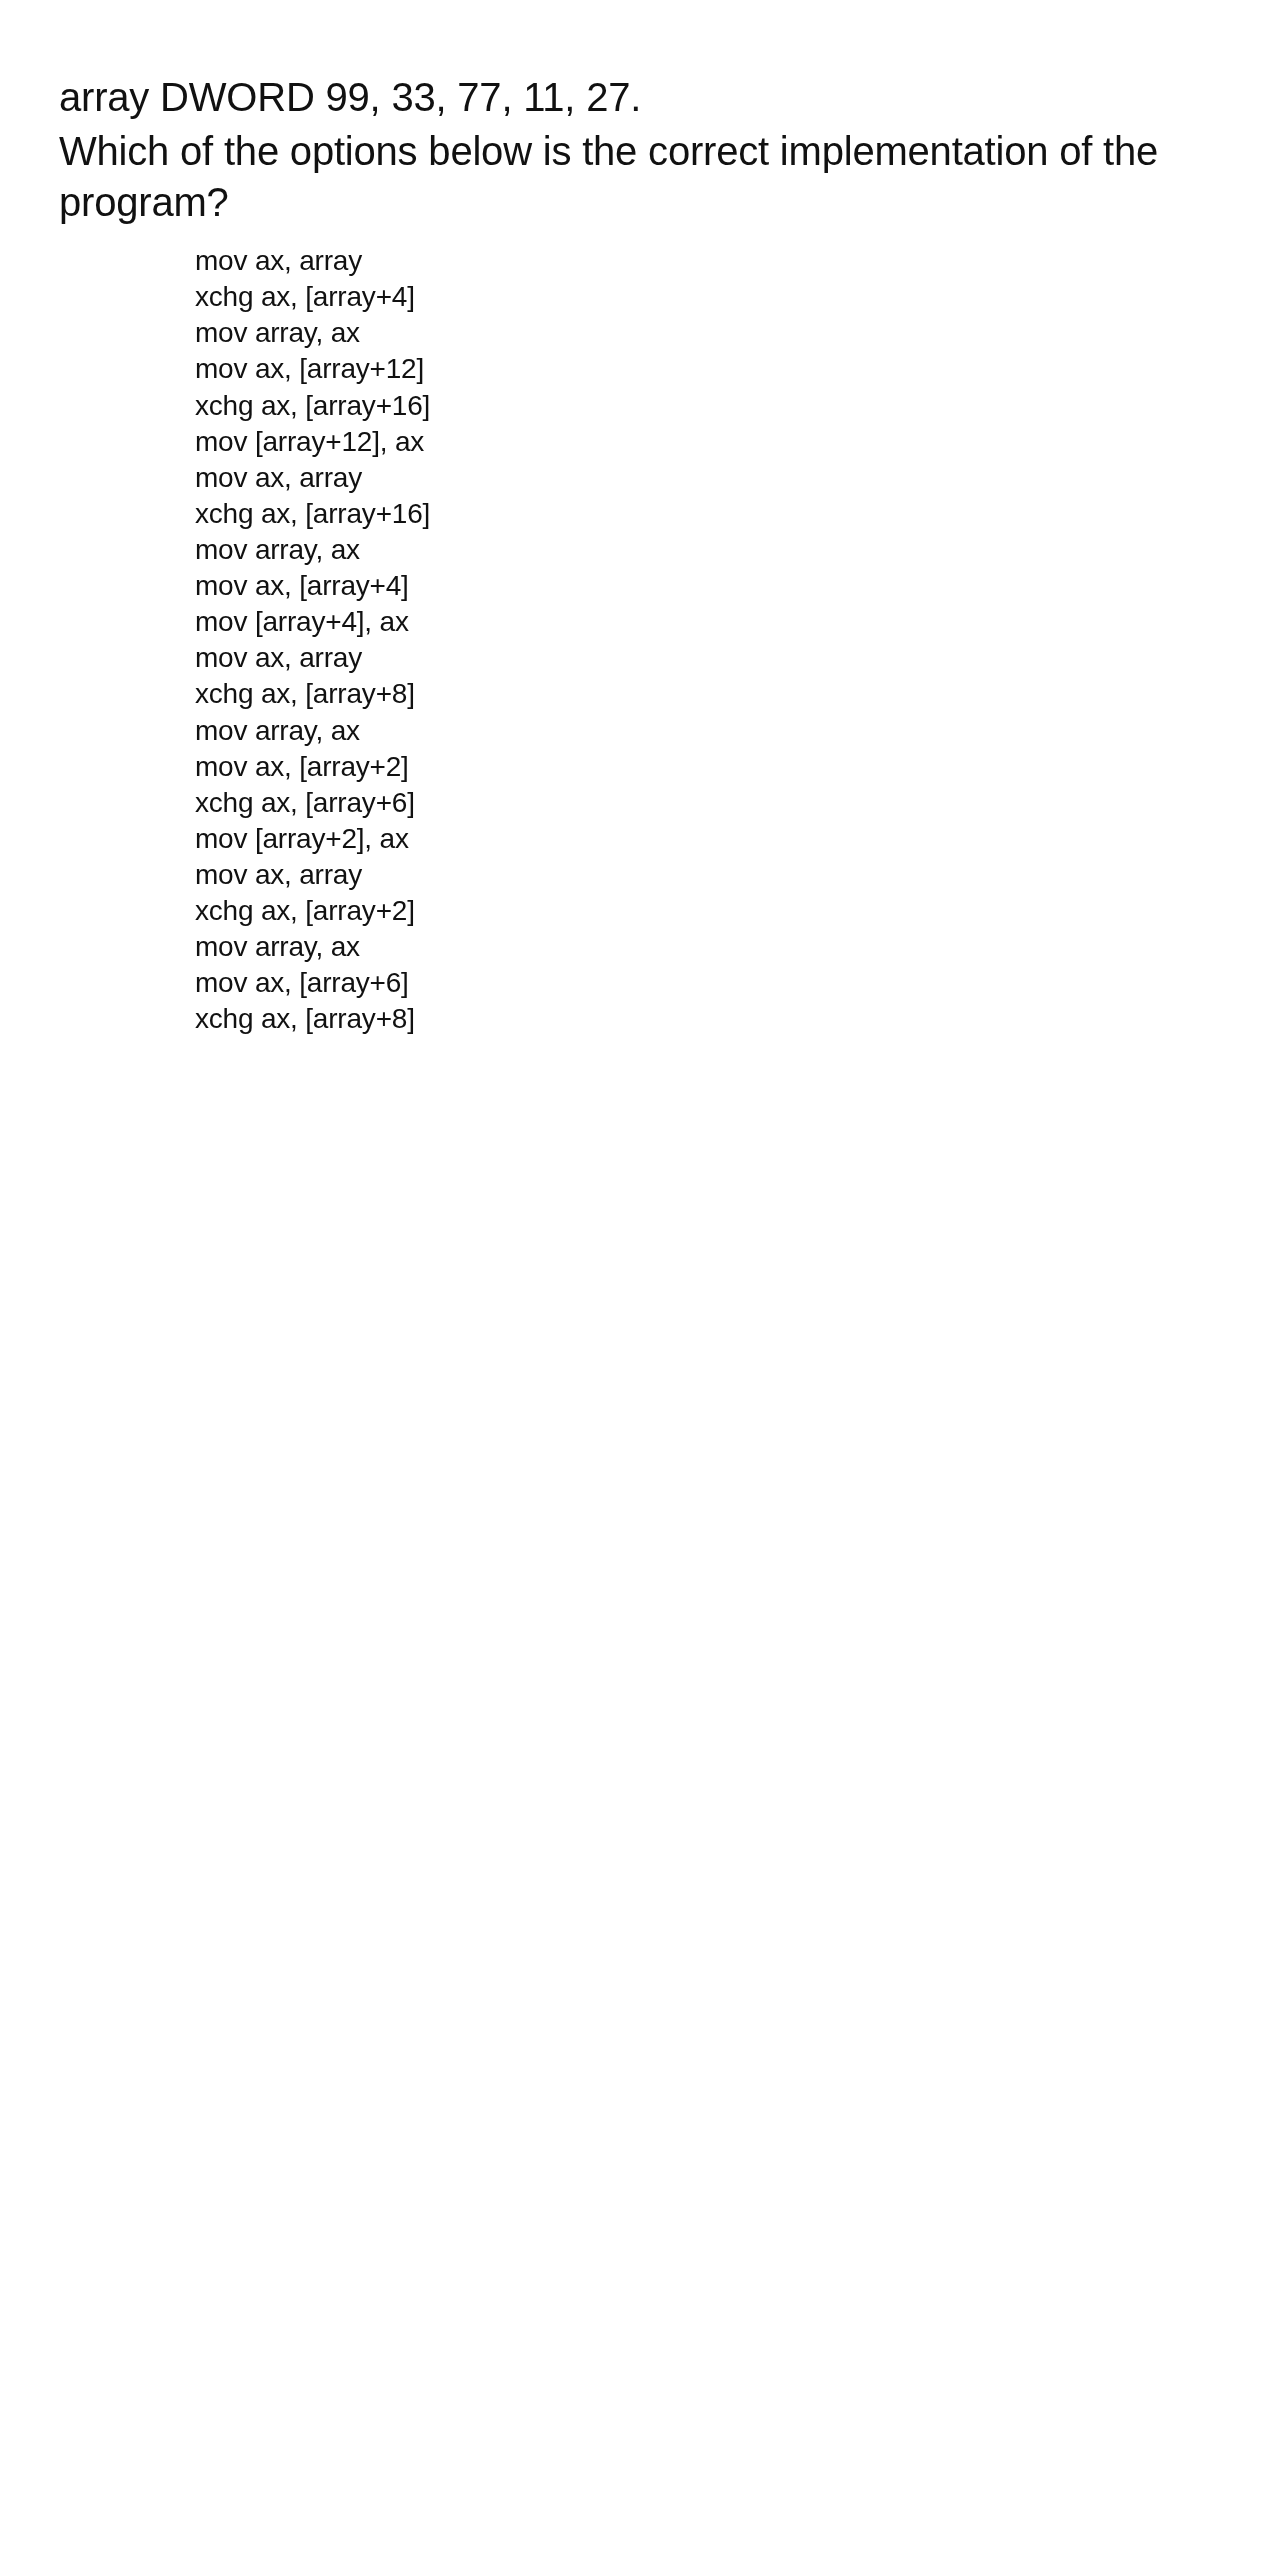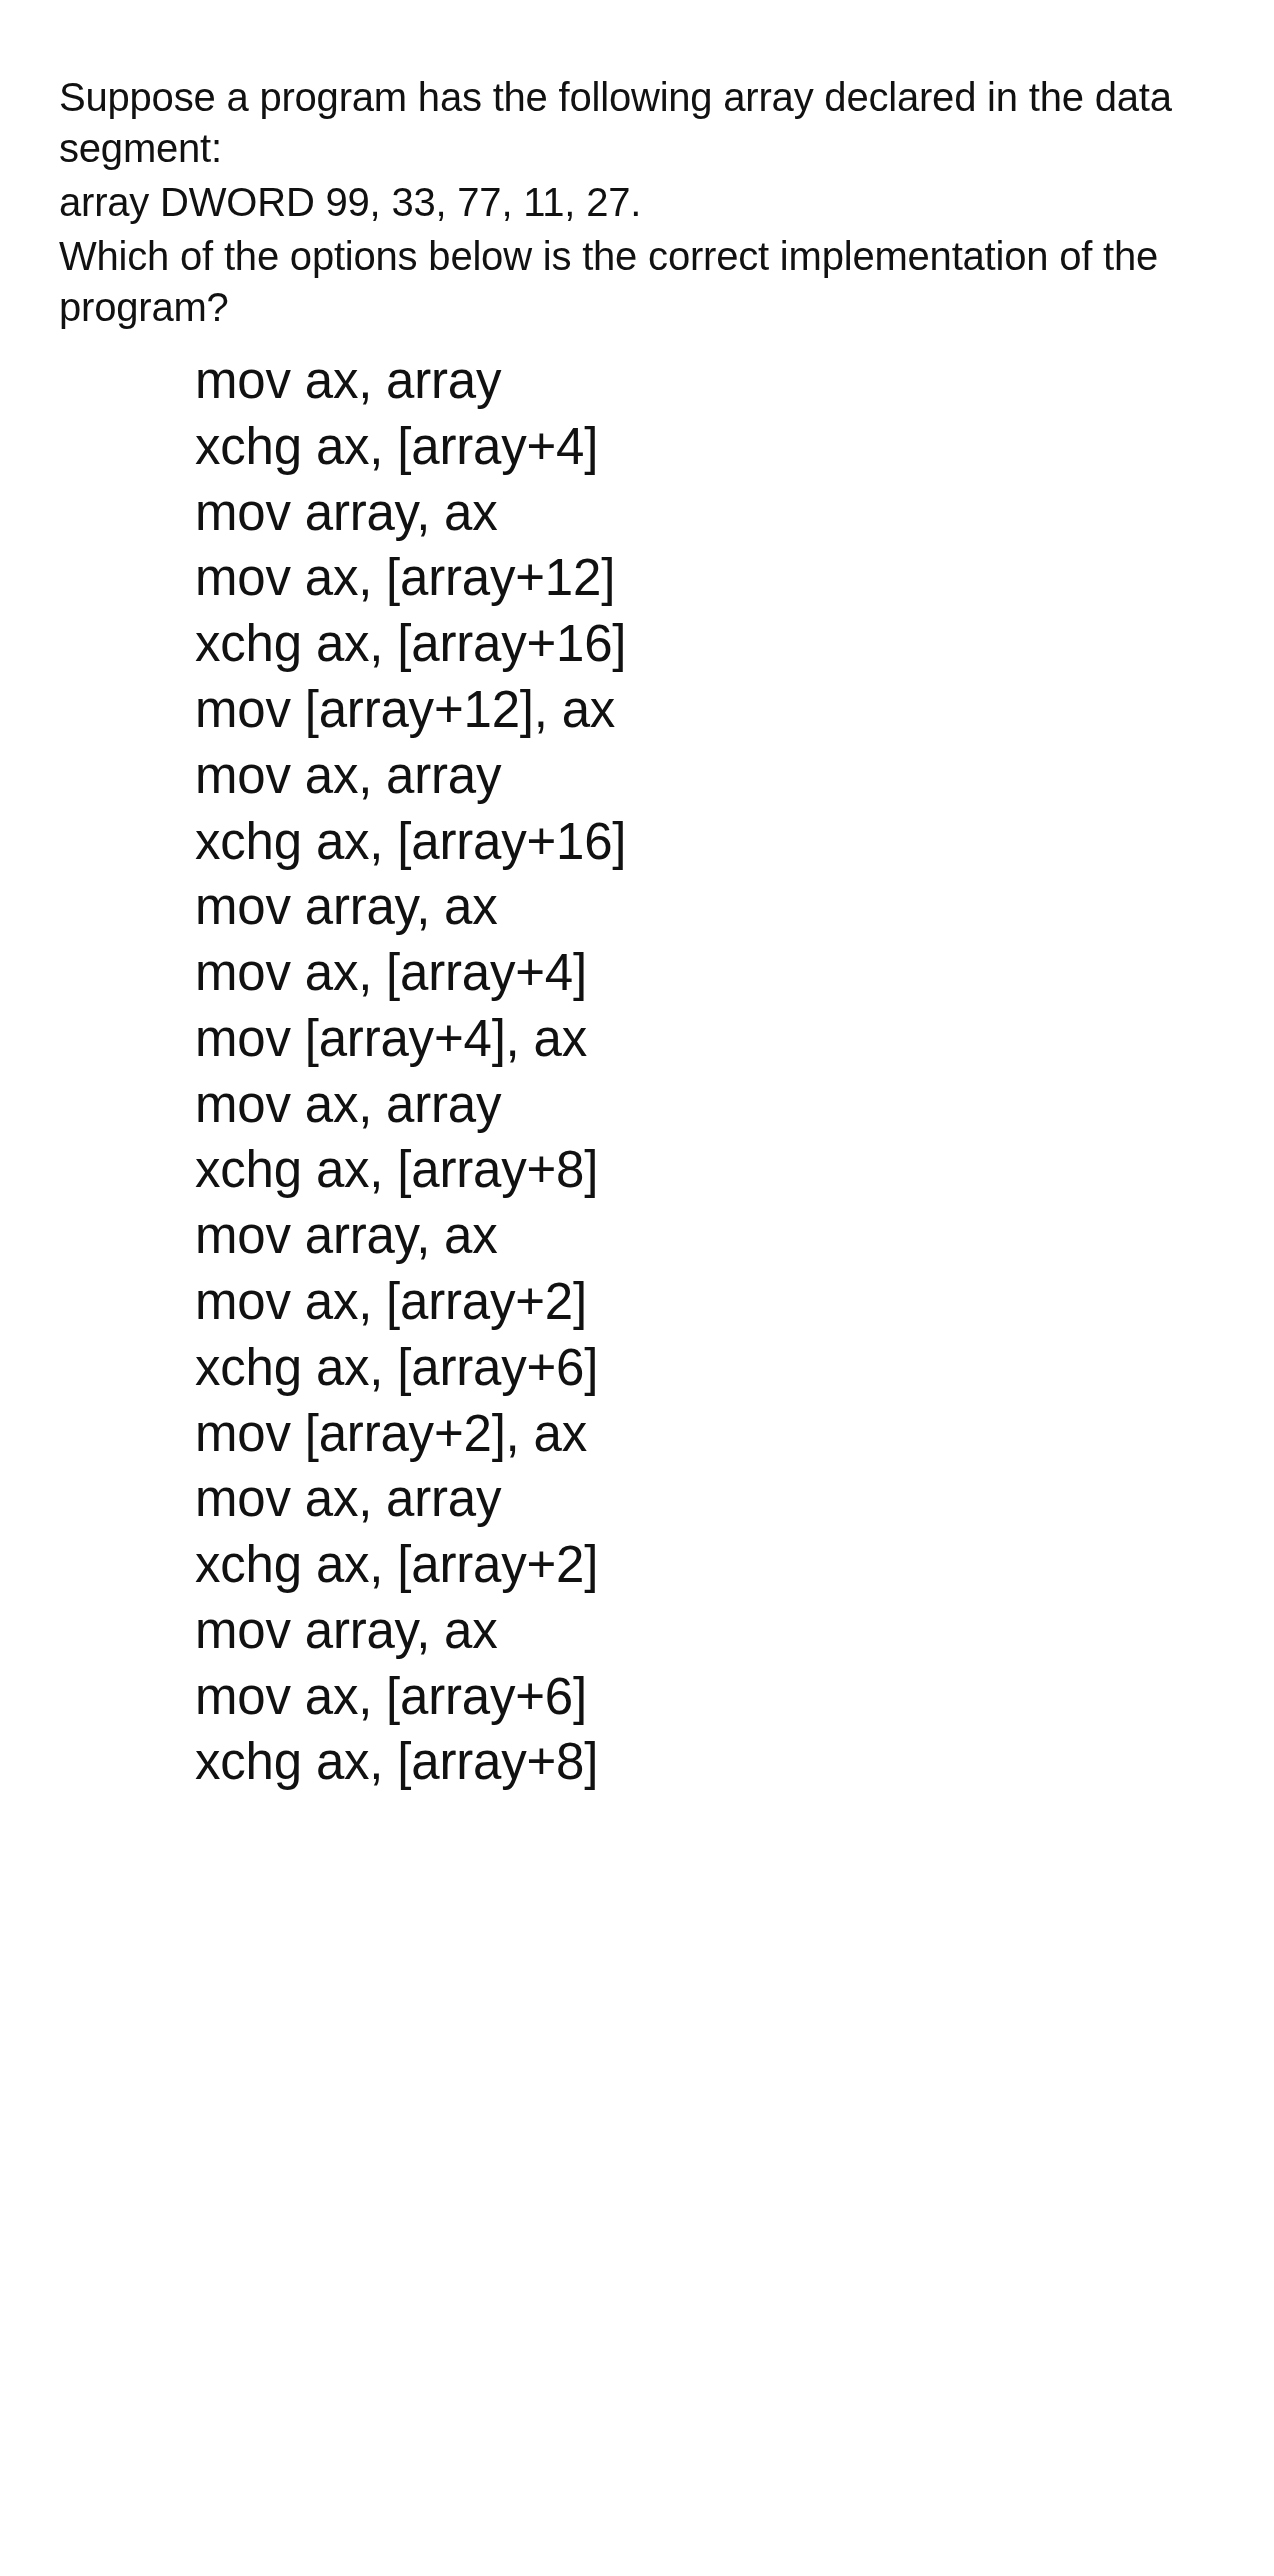--- a/index.html
+++ b/index.html
@@ -20,33 +20,32 @@
     font-size: 40px;
     line-height: 1.27;
     font-weight: 400;
     letter-spacing: -0.2px;
   }
   .options {
     margin-top: 15.3px;
     padding-left: 136px;
   }
   .options .opt-line {
-    font-size: 51px;
+    font-size: 28px;
     line-height: 1.29;
     font-weight: 400;
     letter-spacing: -0.2px;
   }
 </style>
 </head>
 <body>
 
 <div class="page">
 
   <div class="question">
-    <p>Suppose a program has the following array declared in the data segment:</p>
     <p>array DWORD 99, 33, 77, 11, 27.</p>
     <p>Which of the options below is the correct implementation of the program?</p>
   </div>
 
   <div class="options">
     <div class="opt-line">mov ax, array</div>
     <div class="opt-line">xchg ax, [array+4]</div>
     <div class="opt-line">mov array, ax</div>
     <div class="opt-line">mov ax, [array+12]</div>
     <div class="opt-line">xchg ax, [array+16]</div>

